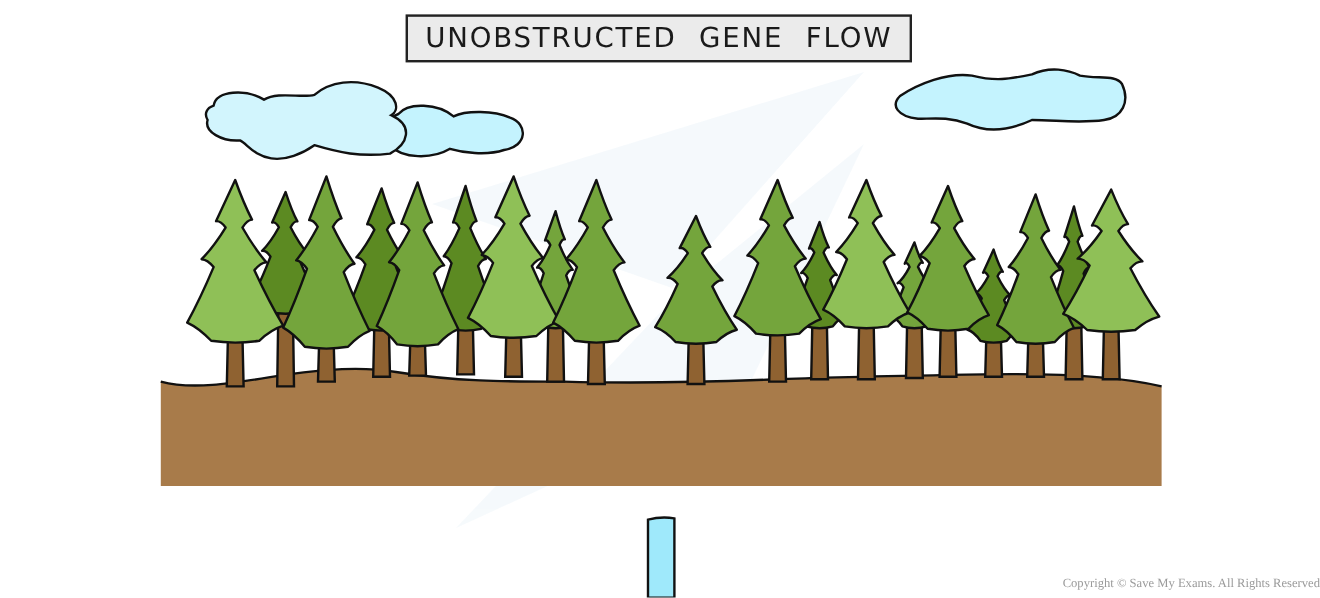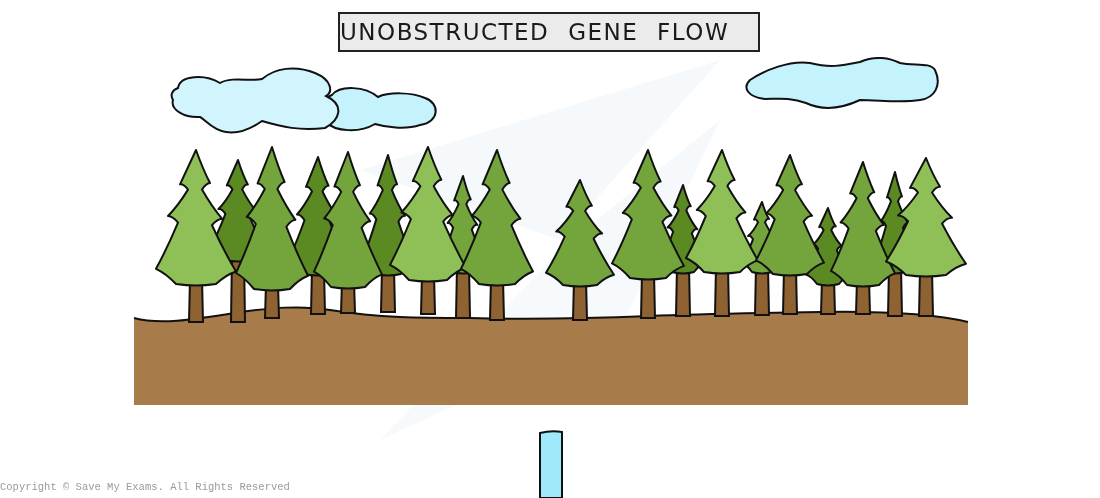--- a/index.html
+++ b/index.html
@@ -1,29 +1,29 @@
 <!DOCTYPE html>
 <html><head>
 <meta charset="utf-8">
 <style>
   html, body { margin: 0; padding: 0; background: #ffffff; }
   body { width: 1100px; height: 498px; position: relative; overflow: hidden; font-family: "DejaVu Sans", sans-serif; }
   #scene { position: absolute; left: 0; top: 0; width: 1100px; height: 498px; }
   .title-box {
     position: absolute; left: 338px; top: 12px; width: 422px; height: 40px;
     background: #ebebeb; border: 2px solid #222; box-sizing: border-box;
-    display: flex; align-items: center; 
+    display: flex; align-items: center; justify-content: center;
   }
   .title-text {
     font-family: "DejaVu Sans", sans-serif; font-size: 23px; letter-spacing: 1.5px;
     color: #1a1a1a; word-spacing: 10px; white-space: nowrap;
   }
   .copyright {
-    position: absolute; left: 0; width: 1100px; top: 481px; text-align: left;
-    font-family: Liberation Mono, monospace; font-size: 10.5px; color: #9a9a9a;
+    position: absolute; left: 0; width: 1100px; top: 481px; text-align: right;
+    font-family: Liberation Serif, serif; font-size: 10.5px; color: #9a9a9a;
   }
 </style>
 </head>
 <body>
 
 <svg id="scene" viewBox="0 0 1100 498" width="1100" height="498" xmlns="http://www.w3.org/2000/svg">
 
   <g opacity="0.55">
     <path d="M360 170 L720 60 L560 240 Z" fill="#eef5fa"></path>
     <path d="M380 440 L560 250 L720 120 L620 330 Z" fill="#eef5fa"></path>

